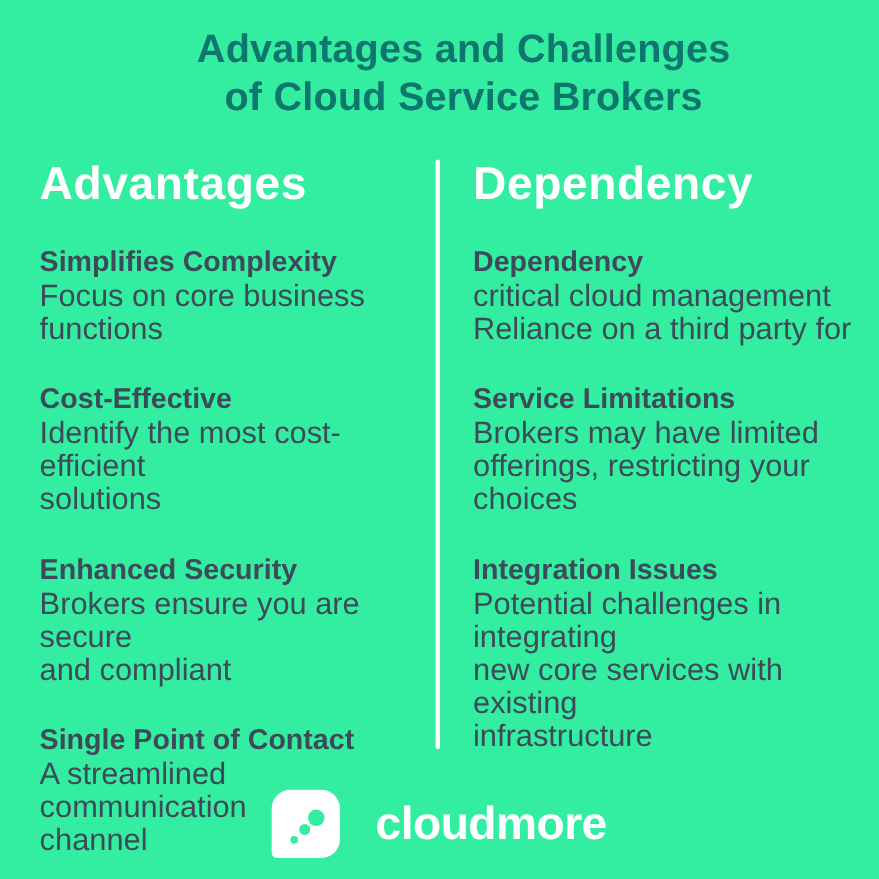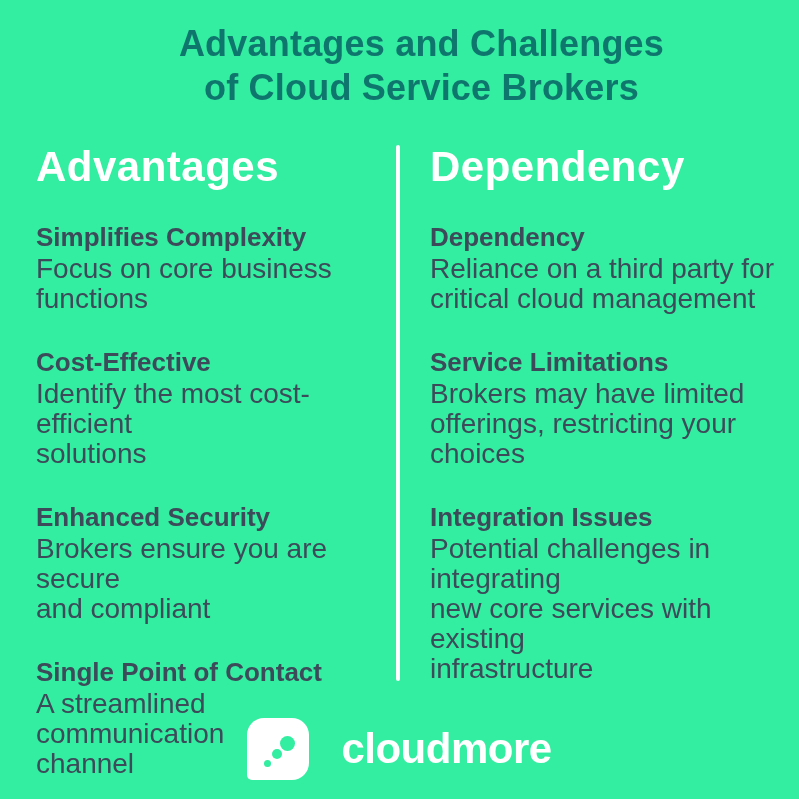--- a/index.html
+++ b/index.html
@@ -124,22 +124,22 @@
   </div>
 </div>
 
 <div class="divider"></div>
 
 <div class="column column-right">
   <h2 class="column-header">Dependency</h2>
 
   <div class="entry first">
     <div class="entry-title">Dependency</div>
+    <div class="entry-line">critical cloud management</div>
     <div class="entry-line">Reliance on a third party for</div>
-    <div class="entry-line">critical cloud management</div>
   </div>
 
   <div class="entry">
     <div class="entry-title">Service Limitations</div>
     <div class="entry-line">Brokers may have limited</div>
     <div class="entry-line">offerings, restricting your choices</div>
   </div>
 
   <div class="entry">
     <div class="entry-title">Integration Issues</div>

